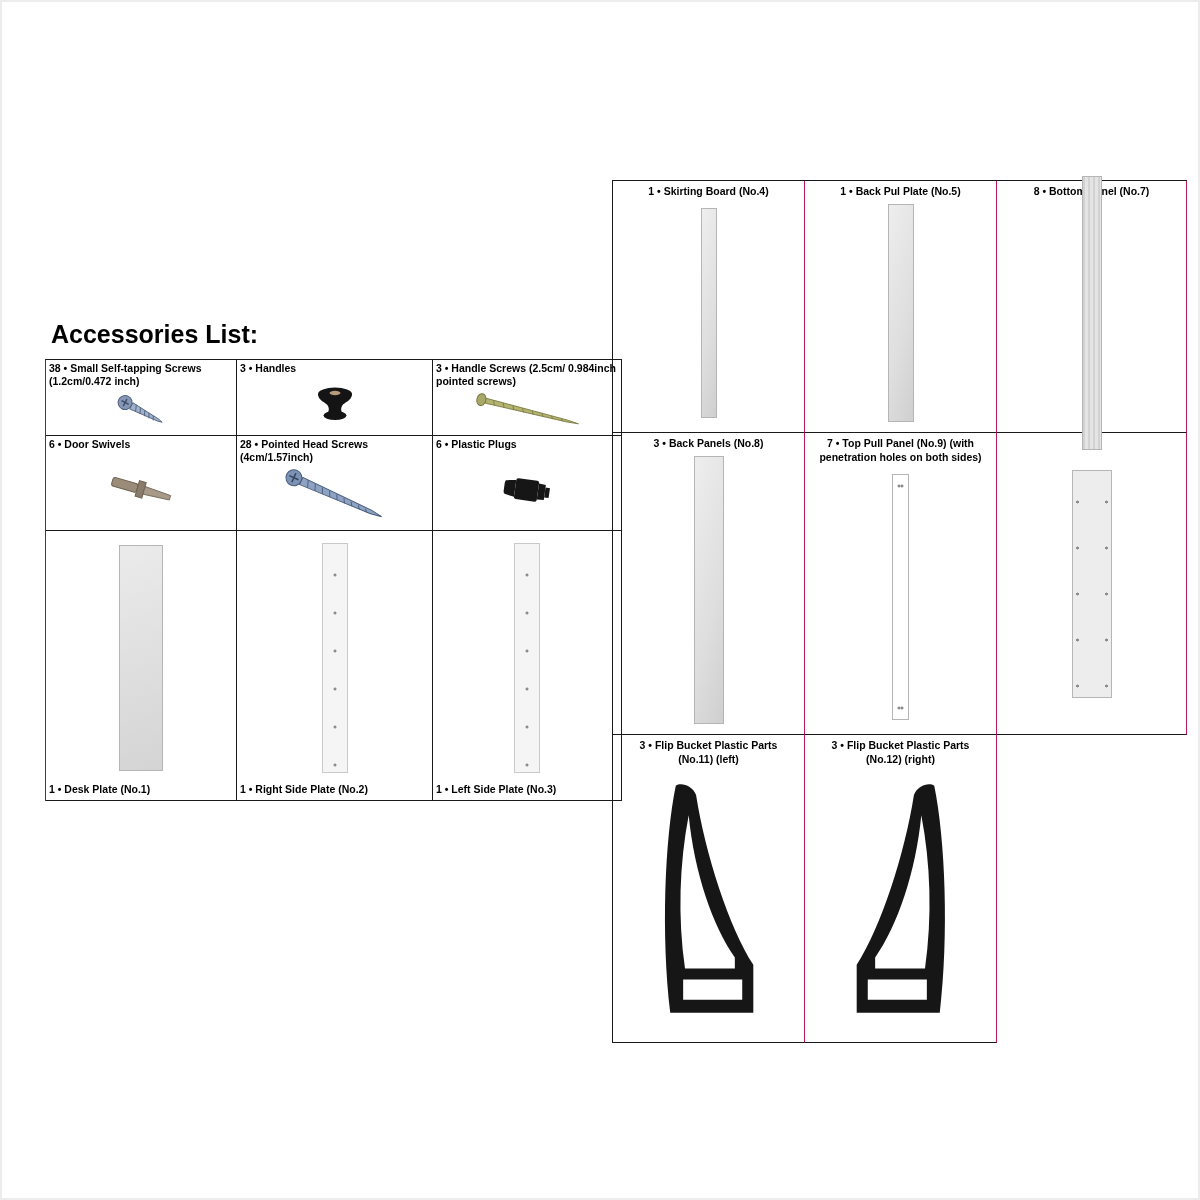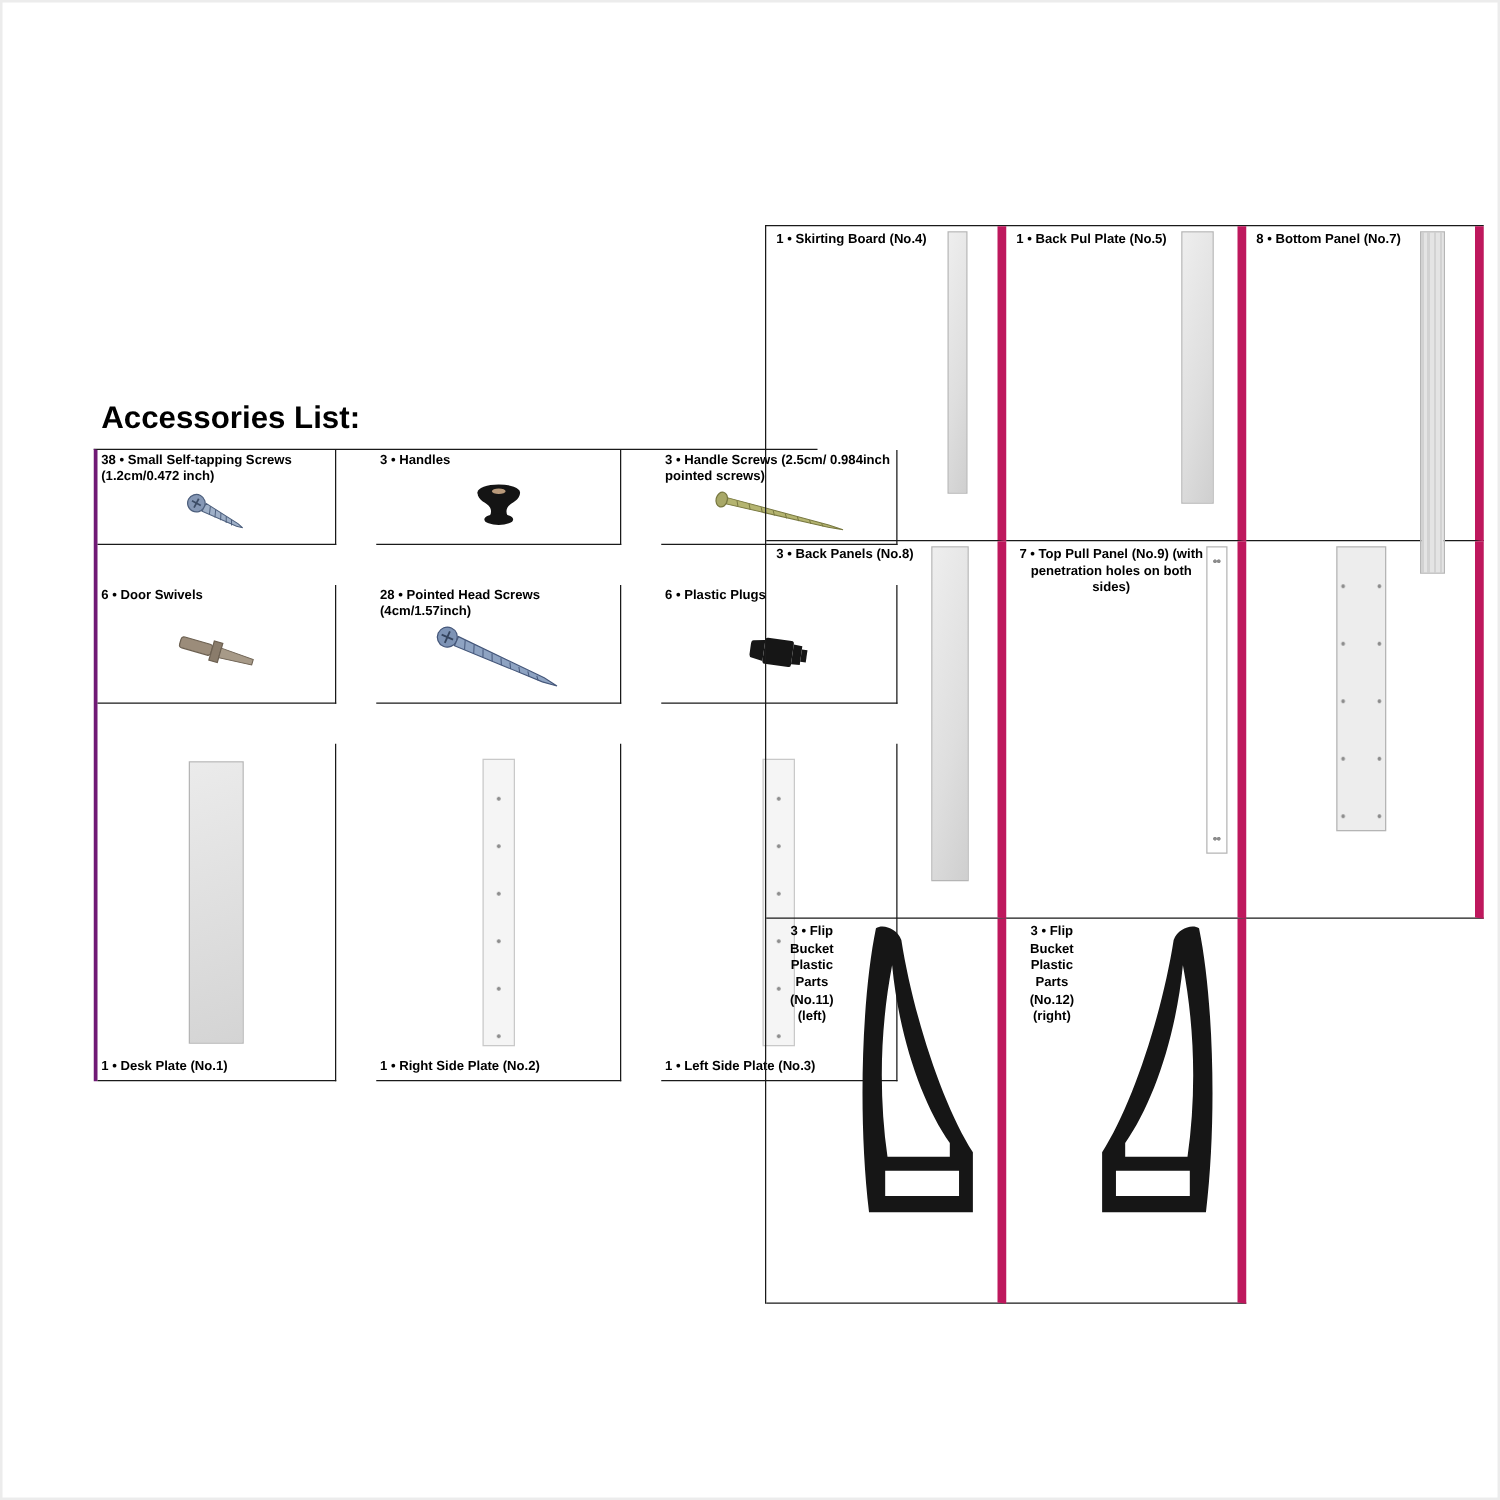--- a/index.html
+++ b/index.html
@@ -2,44 +2,44 @@
 <html><head>
 <meta charset="utf-8">
 <style>
   html,body{margin:0;padding:0;background:#fff;}
   .canvas{
     position:relative;width:1200px;height:1200px;background:#ffffff;
     border:2px solid #ececec;box-sizing:border-box;
     font-family:"Liberation Sans",sans-serif;color:#000;overflow:hidden;
   }
   
-  .left-block{position:absolute;left:30px;top:318px;width:578px;padding-left:43px;}
+  .left-block{position:absolute;left:0;top:318px;width:578px;padding-left:43px;}
   .acc-title{font-size:25px;font-weight:bold;margin:0 0 10px 6px;}
   .acc-table{
     display:grid;grid-template-columns:191px 196px 189px;grid-template-rows:76px 95px 270px;
-    border-top:1px solid #1a1a1a;border-left:3px solid #701a75;width:576px;box-sizing:content-box;gap:32px;
+    border-top:1px solid #1a1a1a;border-left:1px solid #701a75;width:576px;box-sizing:content-box;
   }
   .cell{
     border-right:1px solid #1a1a1a;border-bottom:1px solid #1a1a1a;
     box-sizing:border-box;position:relative;padding:2px 3px;display:flex;flex-direction:column;
   }
   .cell-label{font-size:10.5px;font-weight:bold;line-height:1.25;}
   .hw-fig{flex:1;display:flex;align-items:center;justify-content:center;min-height:0;}
   .plate-cell{align-items:flex-start;padding-bottom:5px;}
   .plate-fig{flex:1;display:flex;align-items:center;justify-content:center;width:100%;}
   .plate-label{font-size:10.5px;font-weight:bold;text-align:center;margin-top:auto;}
   
   .parts-grid{
     position:absolute;left:610px;top:178px;
     display:grid;grid-template-columns:192px 192px 190px;grid-template-rows:252px 302px 308px;
     border-top:1px solid #1a1a1a;border-left:1px solid #1a1a1a;
   }
   .pcell{
-    border-right:7px solid #be185d;border-bottom:1px solid #1a1a1a;
-    box-sizing:border-box;display:flex;align-items:flex-start;padding:4px 8px;
+    border-right:1px solid #be185d;border-bottom:1px solid #1a1a1a;
+    box-sizing:border-box;display:flex;flex-direction:column;align-items:center;padding:4px 8px;
   }
   .pcell-label{font-size:10.5px;font-weight:bold;text-align:center;line-height:1.3;}
   .pcell-fig{flex:1;display:flex;align-items:center;justify-content:center;width:100%;min-height:0;}
   
   .panel{
     background:linear-gradient(105deg,#eeeeee 0%,#dedede 60%,#cfcfcf 100%);
     border:1px solid #b5b5b5;box-sizing:border-box;position:relative;
   }
   .p-desk{width:44px;height:226px;background:linear-gradient(160deg,#ebebeb,#d4d4d4);}
   .p-side{width:26px;height:230px;background:#f5f5f5;border-color:#c9c9c9;}

